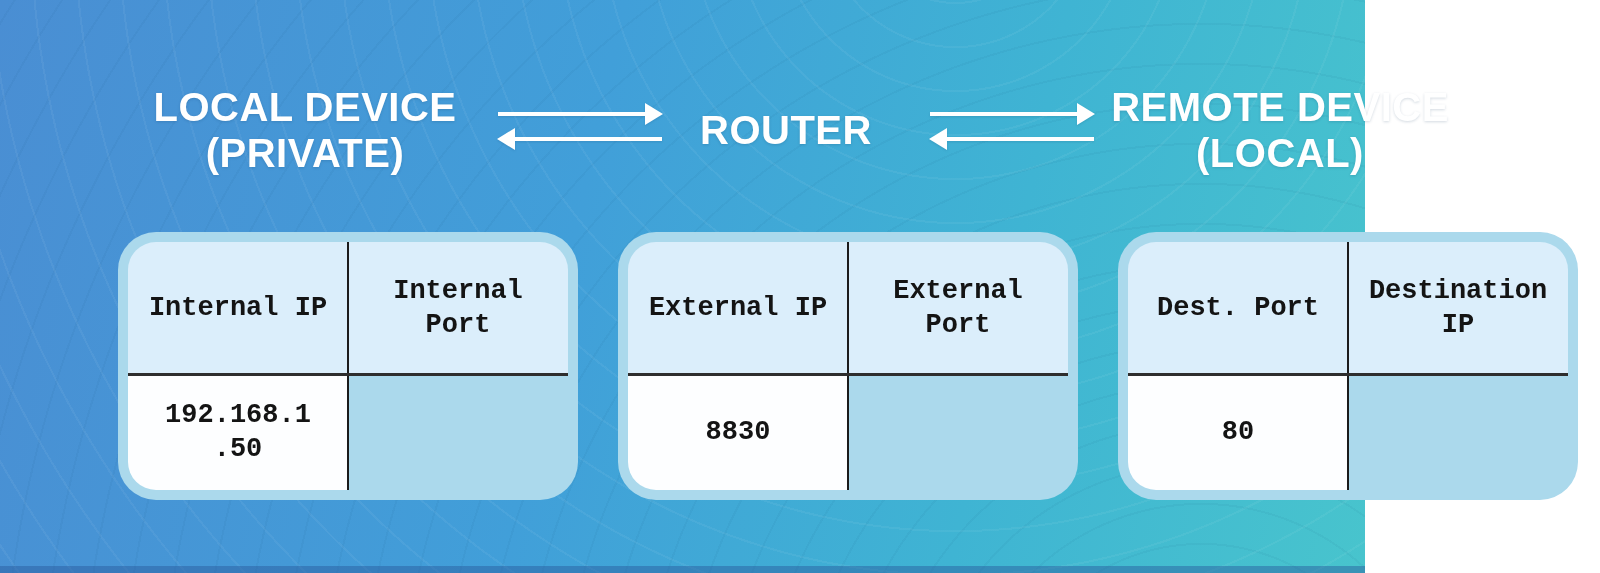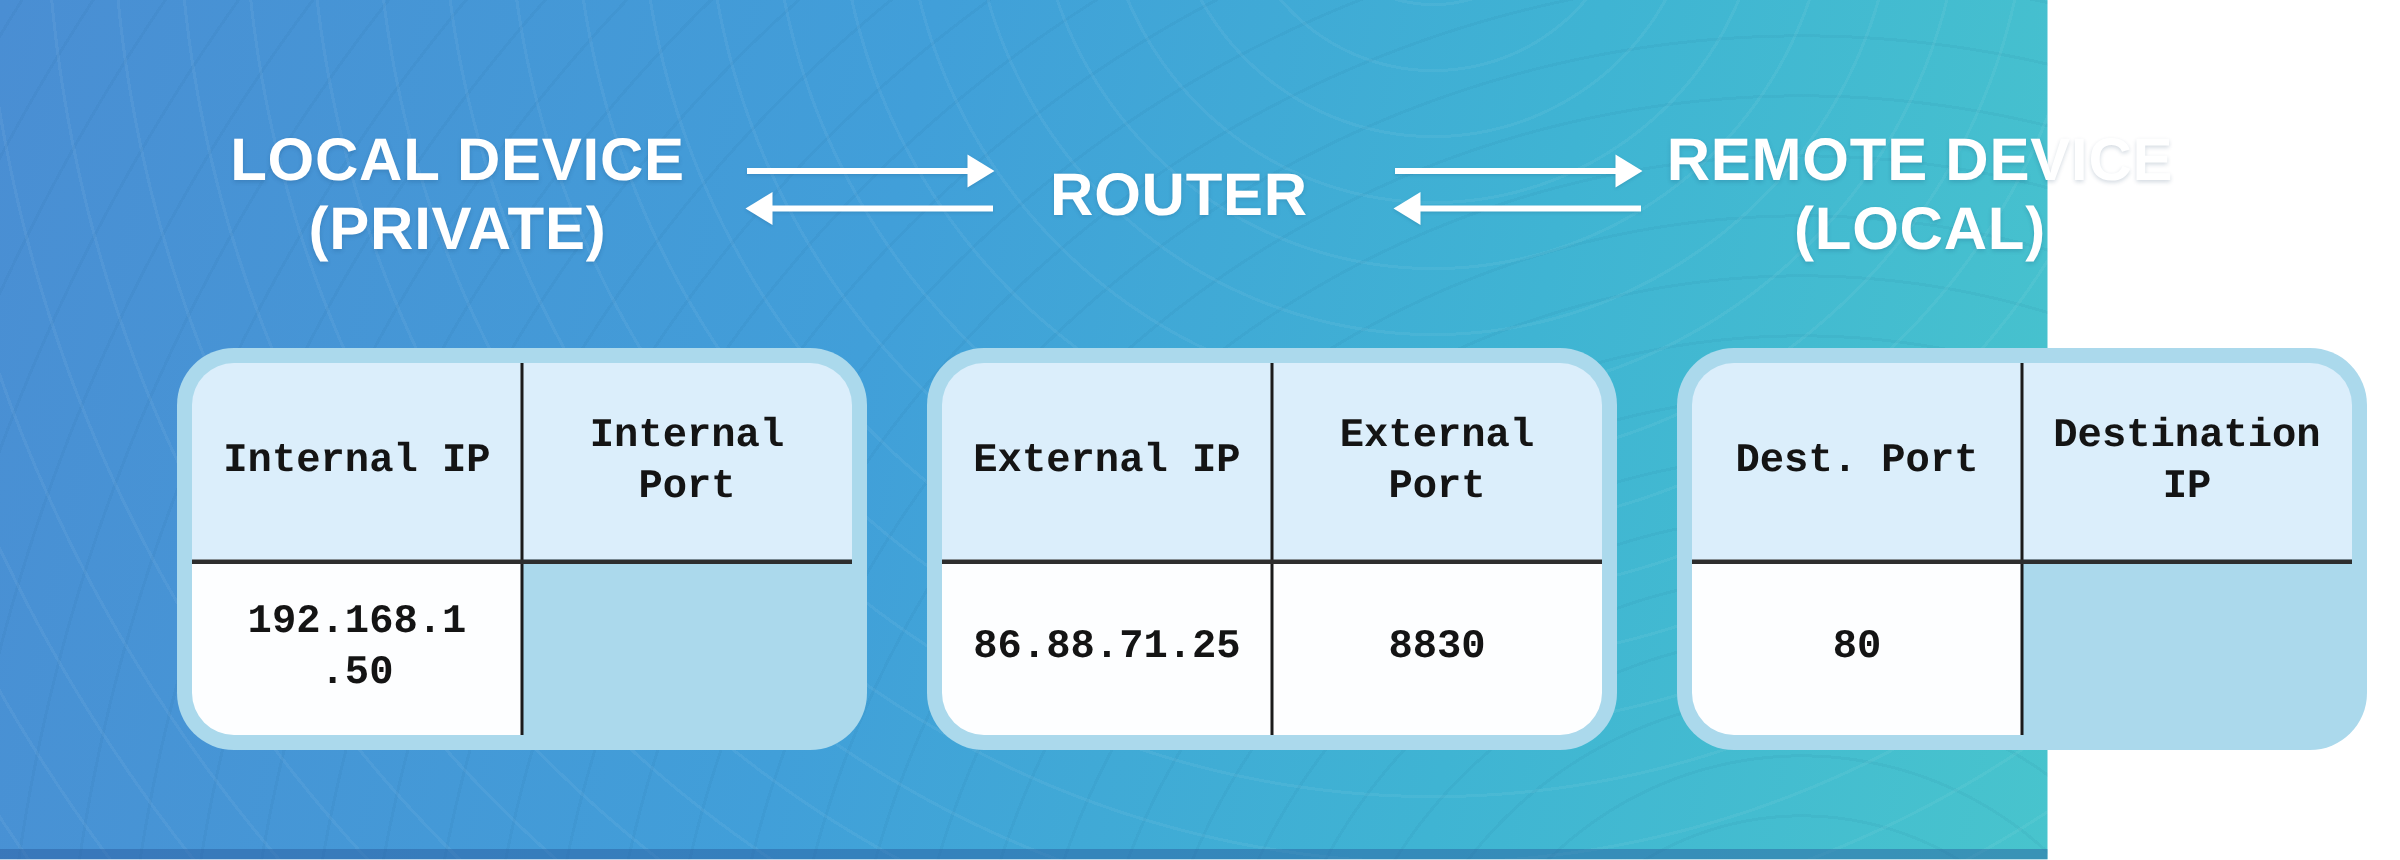--- a/index.html
+++ b/index.html
@@ -177,21 +177,20 @@
         <div class="v-line"></div>
         <div class="h-line"></div>
       </div>
     </div>
 
     <div class="nat-table">
       <div class="nat-inner">
         <div class="cell header">External IP</div>
         <div class="cell header">External
 Port</div>
-        <div class="cell value">86.88.71.25</div>
         <div class="cell value">8830</div>
         <div class="v-line"></div>
         <div class="h-line"></div>
       </div>
     </div>
 
     <div class="nat-table">
       <div class="nat-inner">
         <div class="cell header">Dest. Port</div>
         <div class="cell header">Destination

